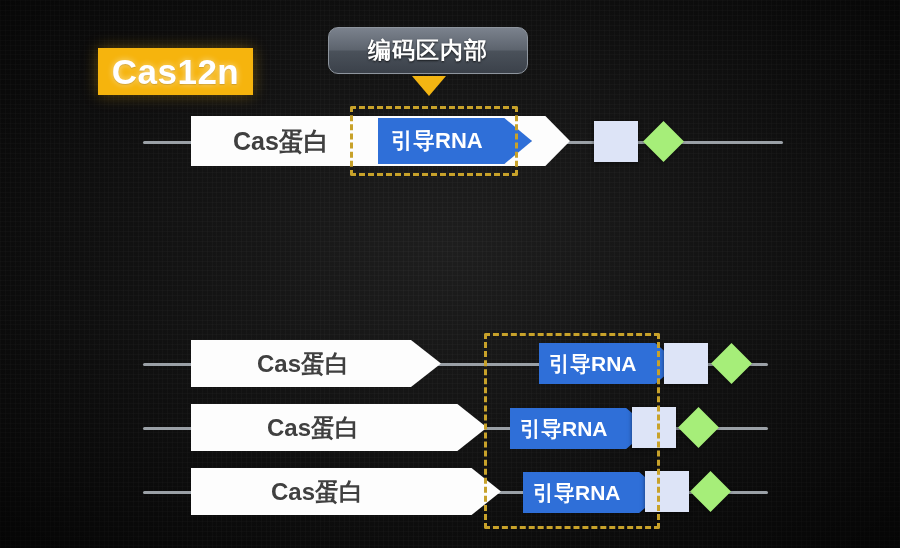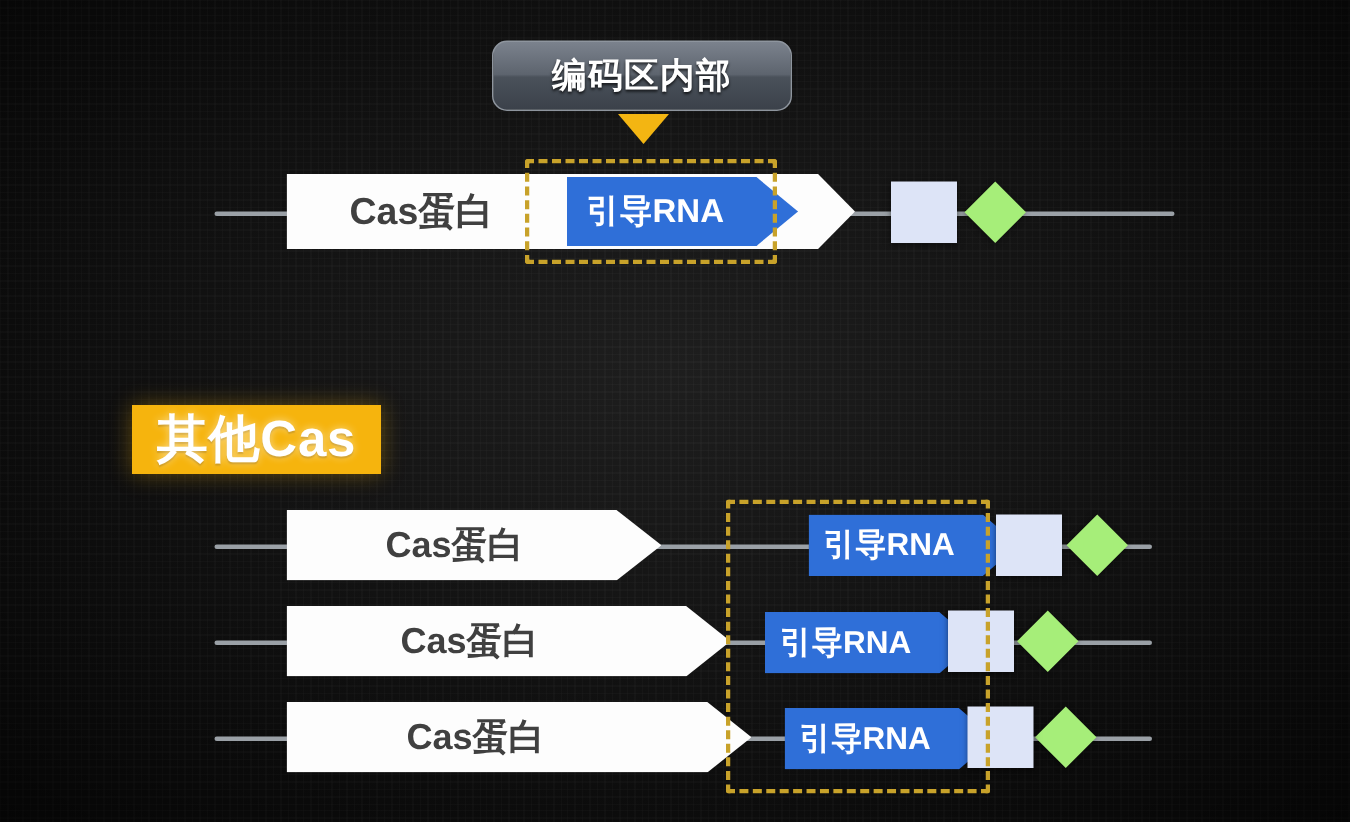--- a/index.html
+++ b/index.html
@@ -109,20 +109,21 @@
   .z1{z-index:5}.z2{z-index:6}.z3{z-index:7}.z4{z-index:8}.z5{z-index:9}
 </style>
 </head>
 <body>
 
 <div id="stage">
 
   <div id="bg-grid" class="abs"></div>
   <div id="bg-vignette" class="abs"></div>
 
+  <div id="label-cas12n" class="abs sect-label z3">Cas12n</div>
 
   <div id="callout" class="abs z4">编码区内部</div>
   <div id="callout-arrow" class="abs z4"></div>
 
   <div class="abs backbone z1" style="left:143px;top:141px;width:640px;"></div>
 
   <div class="abs dashbox z5" style="left:350px;top:106px;width:168px;height:70px;"></div>
 
   <div class="abs arrow arrow-white z2" style="left:191px;top:116px;width:379px;height:50px;
               clip-path:polygon(0 0, 93.5% 0, 100% 50%, 93.5% 100%, 0 100%);">
@@ -130,21 +131,20 @@
   </div>
 
   <div class="abs arrow arrow-blue z3" style="left:357px;top:118px;width:154px;height:46px;
               clip-path:polygon(0 0, 82% 0, 100% 50%, 82% 100%, 0 100%);">
     <span class="cap" style="margin-left:13px;font-size:22px;">引导RNA</span>
   </div>
 
   <div class="abs sq-blue z3" style="left:594px;top:121px;width:44px;height:41px;"></div>
   <div class="abs diamond-green z3" style="left:649px;top:127px;width:29px;height:29px;"></div>
 
-  <div id="label-other" class="abs sect-label z3">其他Cas</div>
 
   <div class="abs dashbox z5" style="left:484px;top:333px;width:176px;height:196px;"></div>
 
   <div class="abs backbone z1" style="left:143px;top:363px;width:625px;"></div>
 
   <div class="abs arrow arrow-white z2" style="left:191px;top:340px;width:250px;height:47px;
               clip-path:polygon(0 0, 88% 0, 100% 50%, 88% 100%, 0 100%);">
     <span class="cap" style="margin-left:66px;font-size:24px;">Cas蛋白</span>
   </div>
 

